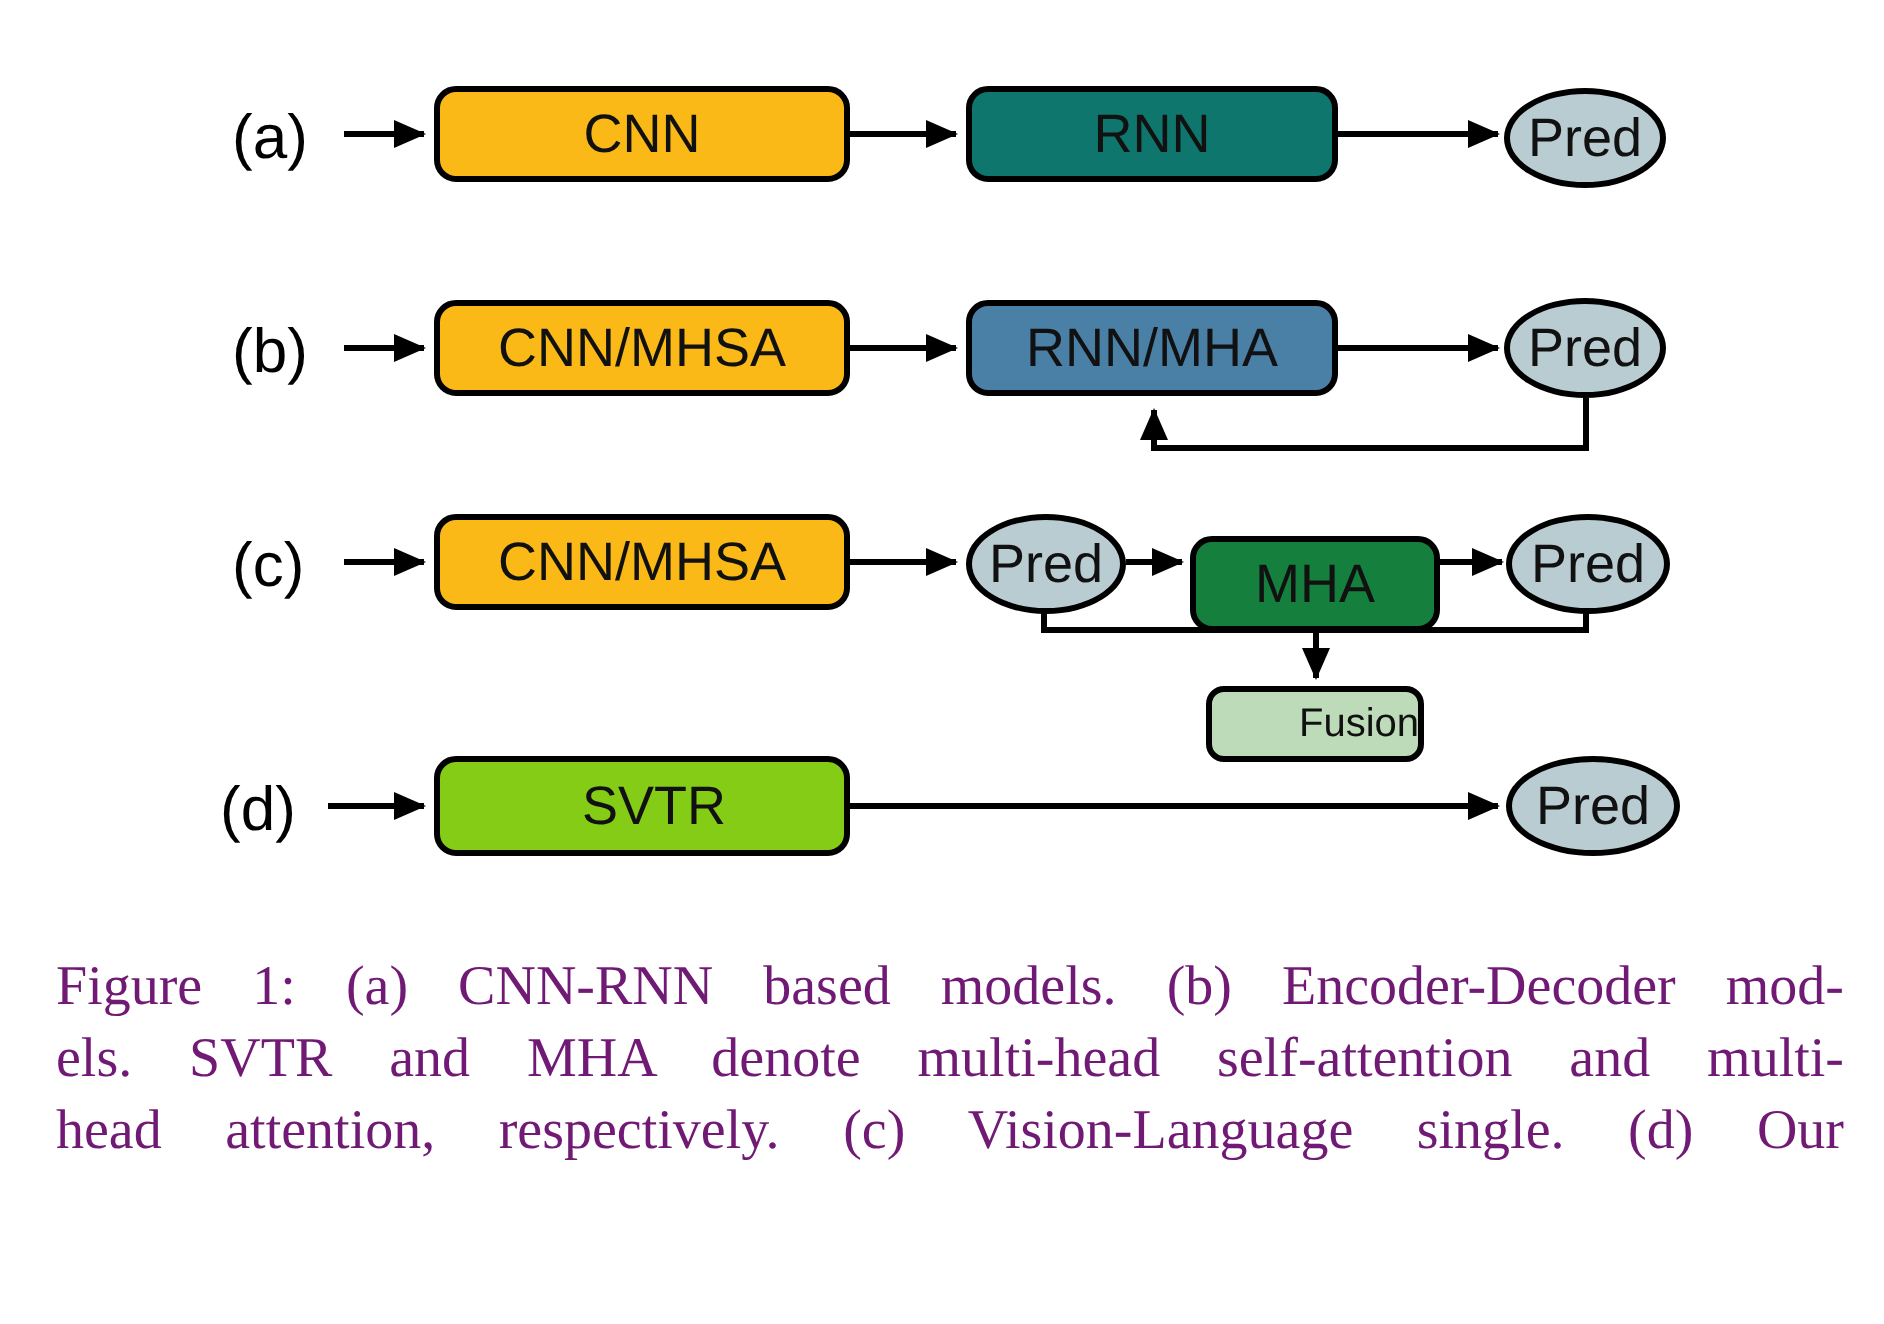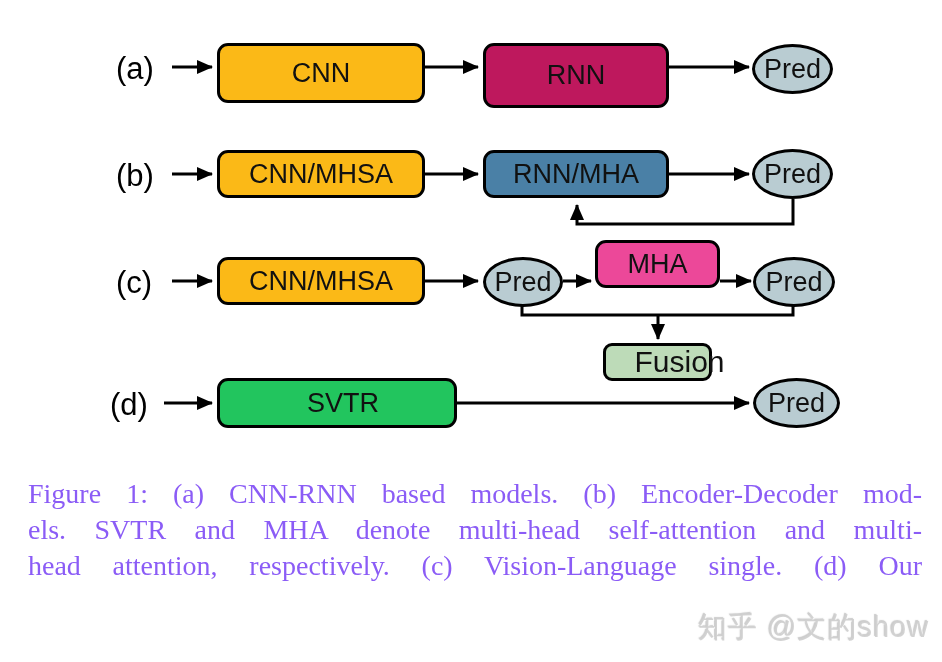--- a/index.html
+++ b/index.html
@@ -10,35 +10,35 @@
   
   .node {
     position: absolute;
     display: flex; align-items: center; justify-content: center;
     border: 3px solid #000; color: #111;
     font-size: 27px; font-family: "Liberation Sans", sans-serif;
     z-index: 2; background: #fff;
   }
   .box     { border-radius: 11px; }
   .ellipse { border-radius: 50%; font-size: 27px; }
-  .fusion  { border-radius: 9px; font-size: 30px; padding-left: 44px; }
+  .fusion  { border-radius: 9px; font-size: 20px; padding-left: 44px; }
 
   .row-label {
     position: absolute; z-index: 2;
     font-size: 31px; color: #000;
     font-family: "Liberation Sans", sans-serif;
   }
 
   #wires { position: absolute; left: 0; top: 0; z-index: 1; }
 
   
   #caption {
     position: absolute; left: 28px; top: 476px; width: 894px;
     font-family: "Liberation Serif", serif;
-    font-size: 28px; line-height: 36px; color: #8b5cf6;
+    font-size: 28px; line-height: 36px; color: #701a75;
   }
   #caption .cap-line { white-space: nowrap; }
   #caption .just { text-align: justify; text-align-last: justify; white-space: normal; }
 
   
   #watermark {
     position: absolute; left: 698px; top: 608px; z-index: 3;
     font-family: "Liberation Sans", sans-serif;
     font-size: 29px; letter-spacing: 1px;
     color: rgba(205,205,205,0.9);
@@ -72,41 +72,40 @@
     <line x1="563" y1="281" x2="591" y2="281" stroke="#000" stroke-width="3" marker-end="url(#ah)"></line>
     <line x1="720" y1="281" x2="751" y2="281" stroke="#000" stroke-width="3" marker-end="url(#ah)"></line>
     <path d="M 522,305 L 522,315 L 793,315 L 793,305" fill="none" stroke="#000" stroke-width="3"></path>
     <line x1="658" y1="315" x2="658" y2="339" stroke="#000" stroke-width="3" marker-end="url(#ah)"></line>
 
     <line x1="164" y1="403" x2="212" y2="403" stroke="#000" stroke-width="3" marker-end="url(#ah)"></line>
     <line x1="425" y1="403" x2="749" y2="403" stroke="#000" stroke-width="3" marker-end="url(#ah)"></line>
   </svg>
 
   <div class="row-label" style="left:116px; top:51px;">(a)</div>
-  <div class="node box" style="left: 217px; top: 43px; width: 208px; height: 60px; background: rgb(251, 185, 23);">CNN</div>
-  <div class="node box" style="left: 483px; top: 43px; width: 186px; height: 65px; background: #be185d;">RNN</div>
+  <div class="node box" style="left: 217px; top: 43px; width: 208px; height: 48px; background: rgb(251, 185, 23);">CNN</div>
+  <div class="node box" style="left: 483px; top: 43px; width: 186px; height: 48px; background: #0f766e;">RNN</div>
   <div class="node ellipse" style="left: 752px; top: 44px; width: 81px; height: 50px; background: rgb(185, 204, 210);">Pred</div>
 
   <div class="row-label" style="left:116px; top:158px;">(b)</div>
   <div class="node box" style="left: 217px; top: 150px; width: 208px; height: 48px; background: rgb(251, 185, 23);">CNN/MHSA</div>
   <div class="node box" style="left: 483px; top: 150px; width: 186px; height: 48px; background: rgb(74, 128, 166); text-align: right;">RNN/MHA</div>
   <div class="node ellipse" style="left: 752px; top: 149px; width: 81px; height: 50px; background: rgb(185, 204, 210);">Pred</div>
 
   <div class="row-label" style="left:116px; top:265px;">(c)</div>
   <div class="node box" style="left: 217px; top: 257px; width: 208px; height: 48px; background: rgb(251, 185, 23);">CNN/MHSA</div>
   <div class="node ellipse" style="left: 483px; top: 257px; width: 80px; height: 50px; background: rgb(185, 204, 210);">Pred</div>
-  <div class="node box" style="left: 595px; top: 240px; width: 125px; height: 48px; background: #ec4899;">MHA</div>
+  <div class="node box" style="left: 595px; top: 268px; width: 125px; height: 48px; background: #15803d;">MHA</div>
   <div class="node ellipse" style="left: 753px; top: 257px; width: 82px; height: 50px; background: rgb(185, 204, 210);">Pred</div>
   <div class="node fusion" style="left: 603px; top: 343px; width: 109px; height: 38px; background: rgb(189, 219, 184);">Fusion</div>
 
   <div class="row-label" style="left:110px; top:387px;">(d)</div>
-  <div class="node box" style="left: 217px; top: 378px; width: 240px; height: 50px; background: #22c55e; padding-left: 12px;">SVTR</div>
+  <div class="node box" style="left: 217px; top: 378px; width: 208px; height: 50px; background: #84cc16; padding-left: 12px;">SVTR</div>
   <div class="node ellipse" style="left: 753px; top: 378px; width: 87px; height: 50px; background: rgb(185, 204, 210);">Pred</div>
 
   <div id="caption">
     <div class="cap-line just">Figure 1: (a) CNN-RNN based models. (b) Encoder-Decoder mod-</div>
     <div class="cap-line just">els. SVTR and MHA denote multi-head self-attention and multi-</div>
     <div class="cap-line just">head attention, respectively. (c) Vision-Language single. (d) Our</div>
   </div>
 
-  <div id="watermark">知乎 @文的show</div>
 
 </div>
 
 </body></html>

